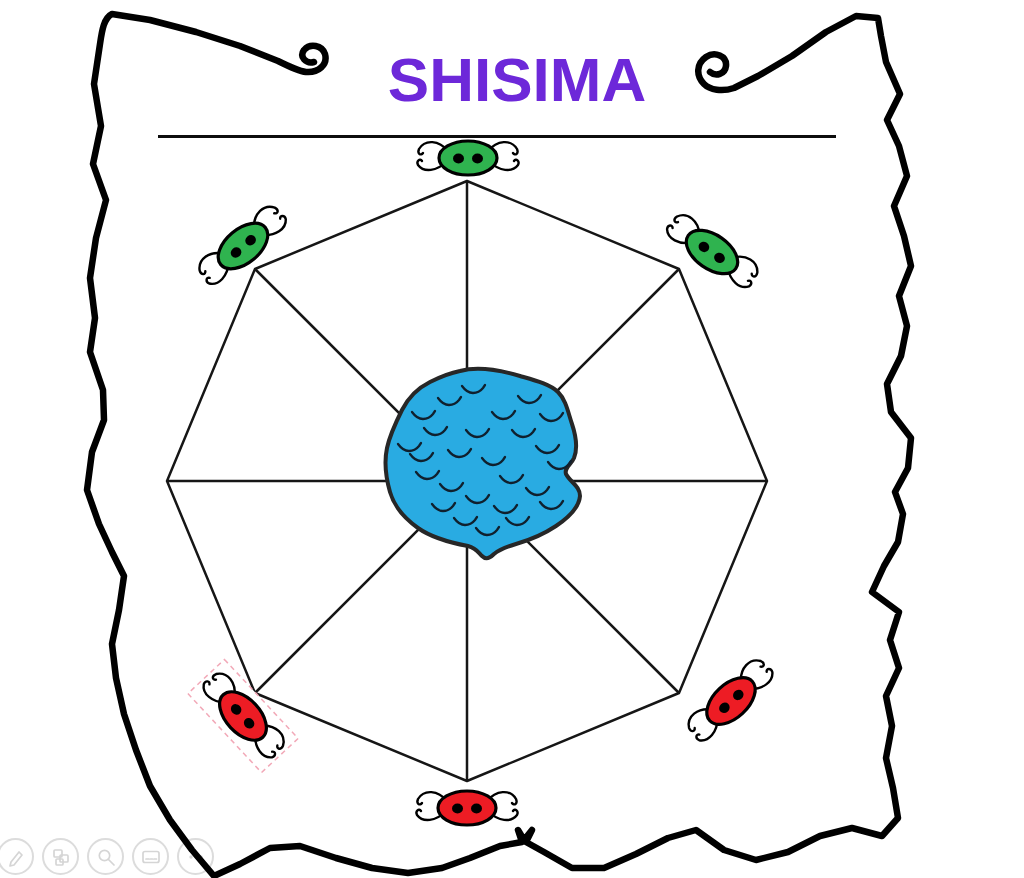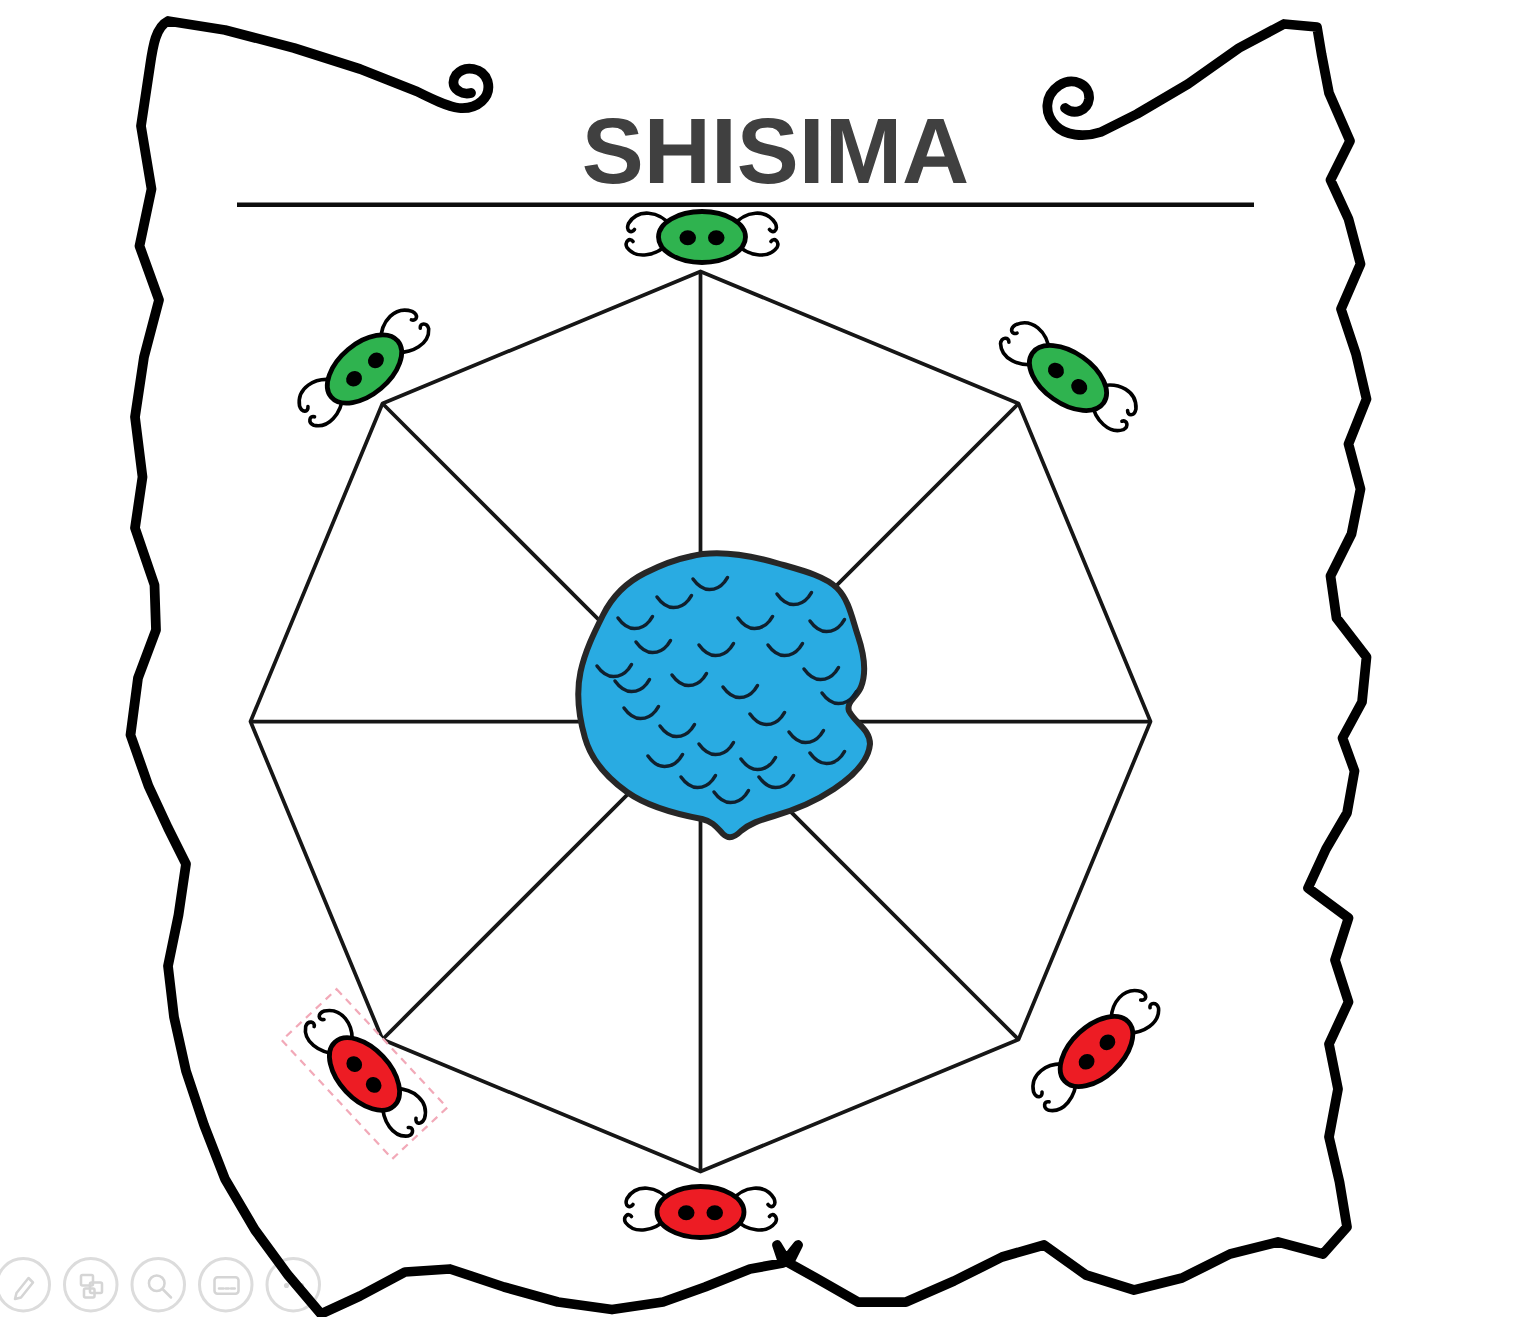--- a/index.html
+++ b/index.html
@@ -5,22 +5,22 @@
   html,body{margin:0;padding:0;background:#fff;}
   .stage{
     position:relative;
     width:1024px;height:878px;
     background:#fff;
     overflow:hidden;
     font-family:"Liberation Sans",sans-serif;
   }
   
   .title{
-    position:absolute;left:517px;top:66px;transform:translateX(-50%);
-    margin:0;font-size:62px;font-weight:bold;letter-spacing:0px;color:#404040;
+    position:absolute;left:517px;top:44px;transform:translateX(-50%);
+    margin:0;font-size:62px;font-weight:bold;letter-spacing:0px;color:#6d28d9;
     z-index:3;white-space:nowrap;
   }
   .title-underline{
     position:absolute;left:158px;top:135px;width:678px;height:3px;background:#0d0d0d;z-index:3;
   }
   
   svg.art{
     position:absolute;left:0;top:0;z-index:2;pointer-events:none;
   }
   #pieces-layer{pointer-events:auto;}

